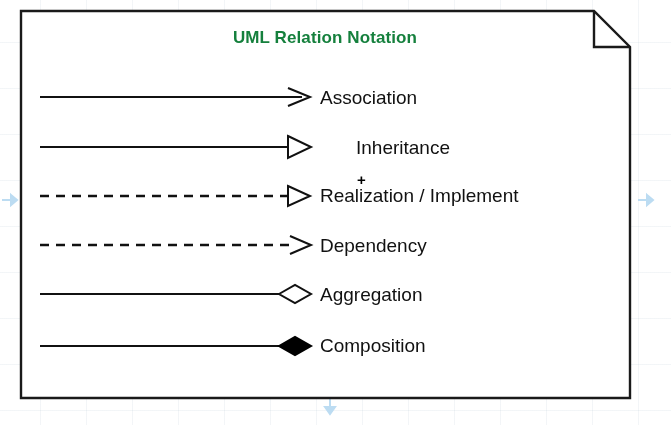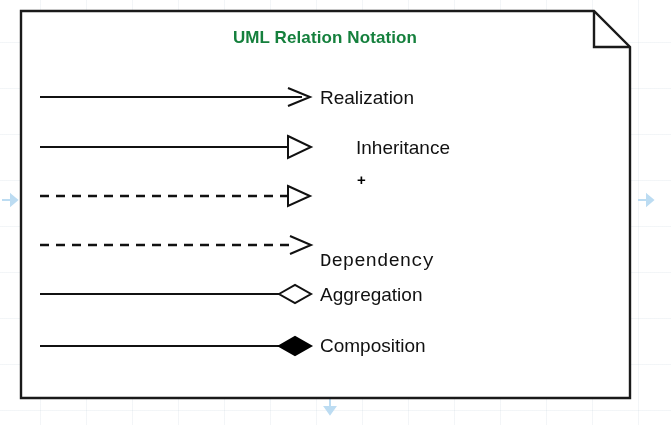--- a/index.html
+++ b/index.html
@@ -121,21 +121,22 @@
       <line x1="40" y1="294" x2="279" y2="294" stroke="#111111" stroke-width="2"></line>
       <path d="M 279 294 L 295 285 L 311 294 L 295 303 Z" fill="#ffffff" stroke="#111111" stroke-width="2" stroke-linejoin="miter"></path>
     </g>
 
     <g>
       <line x1="40" y1="346" x2="279" y2="346" stroke="#111111" stroke-width="2"></line>
       <path d="M 279 346 L 295 337 L 311 346 L 295 355 Z" fill="#000000" stroke="#000000" stroke-width="2" stroke-linejoin="miter"></path>
     </g>
   </svg>
 
-  <div class="row-label" style="top:88px;">Realization</div>
+  <div class="row-label" style="top:88px;">Association</div>
   <div class="row-label" style="top:138px;margin-left:36px;">Inheritance</div>
-  <div class="row-label" style="top:252px;font-family:Liberation Mono, monospace;">Dependency</div>
+  <div class="row-label" style="top:186px;">Realization / Implement</div>
+  <div class="row-label" style="top:236px;">Dependency</div>
   <div class="row-label" style="top:285px;">Aggregation</div>
   <div class="row-label" style="top:336px;">Composition</div>
 
   <div class="cursor-plus" style="left:357px; top:172px;">+</div>
 
 </div>
 
 </body></html>

